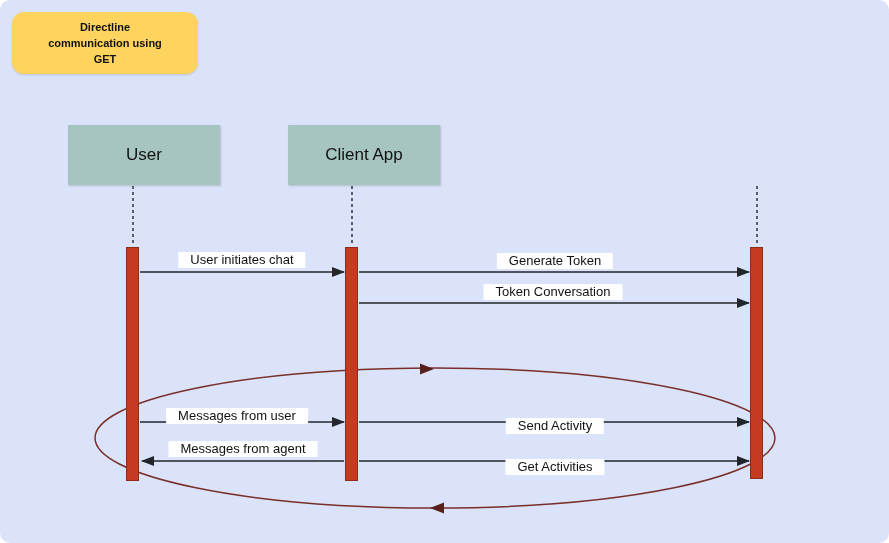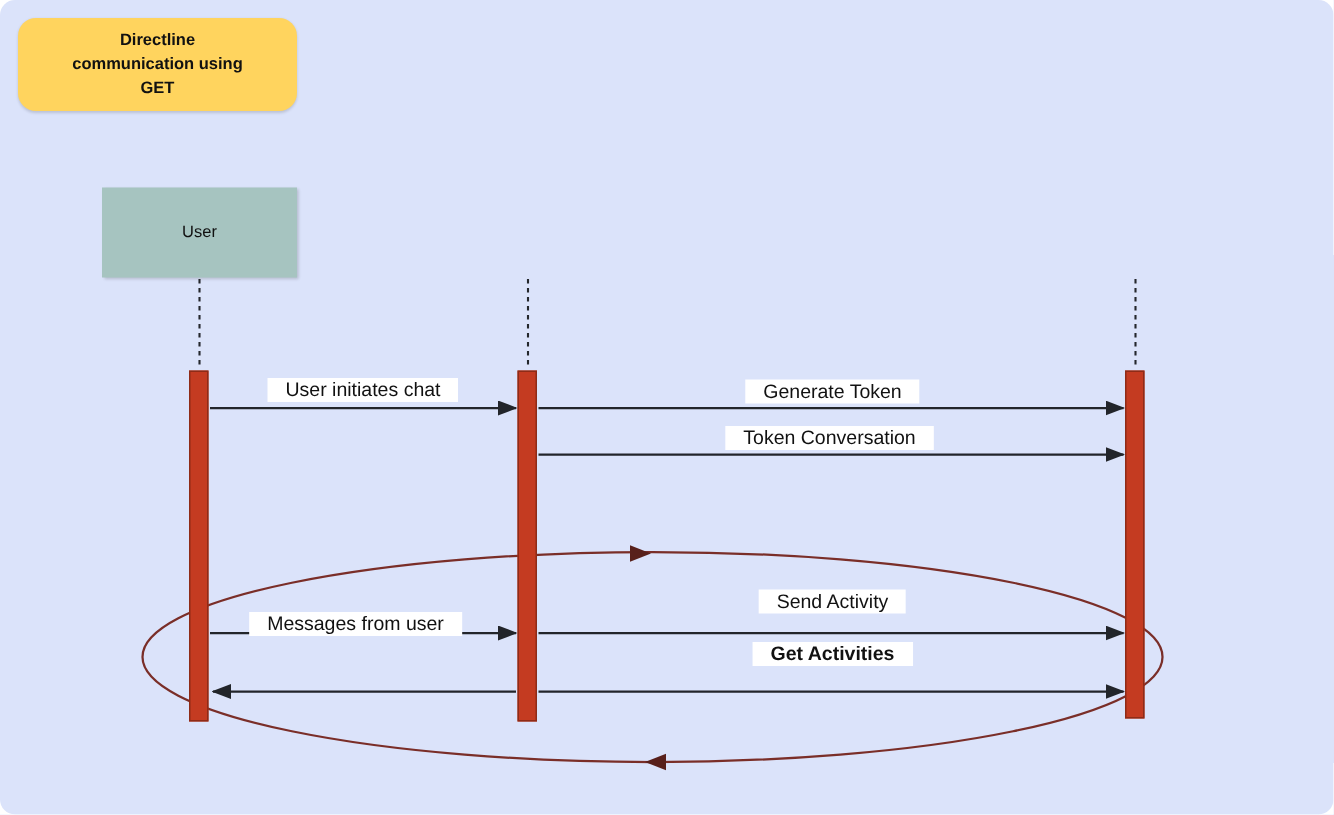--- a/index.html
+++ b/index.html
@@ -23,24 +23,24 @@
     position:absolute;left:12px;top:12px;width:186px;height:62px;
     background:var(--title_box);border-radius:12px;
     display:flex;align-items:center;justify-content:center;
     box-shadow:0 1px 2px rgba(0,0,0,0.15);
   }
   .title-box .title-text{
     width:132px;text-align:center;font-weight:bold;font-size:11px;
     line-height:16px;color:var(--text);
   }
   .actor-box{
-    position:absolute;top:125px;width:130px;height:60px;
+    position:absolute;top:125px;width:152px;height:60px;
     background:var(--actor_box);
     display:flex;align-items:center;justify-content:center;
-    font-size:11px;color:var(--text);
+    font-size:17px;color:var(--text);
     box-shadow:1px 1px 2px rgba(0,0,0,0.18);
   }
   .actor-user{left:68px;}
   .actor-client{left:288px;}
   .actor-api{left:692px;}
   .lines-layer{position:absolute;left:0;top:0;z-index:1;}
   .activation-bar{
     position:absolute;width:11px;
     background:var(--activation_fill);
     border:1.5px solid var(--activation_border);
@@ -85,25 +85,29 @@
     <line x1="359" y1="461" x2="749" y2="461" stroke="#22252a" stroke-width="1.5" marker-end="url(#arrowhead)"></line>
   </svg>
 
   <div class="title-box">
     <div class="title-text">Directline communication using GET</div>
   </div>
 
   <div class="actor-box actor-user">
     <span>User</span>
   </div>
+  <div class="actor-box actor-client">
+    <span>Client App</span>
+  </div>
 
   <div class="activation-bar bar-user"></div>
   <div class="activation-bar bar-client"></div>
   <div class="activation-bar bar-api"></div>
 
   <div class="msg-label" style="left:242px;top:252px;">User initiates chat</div>
   <div class="msg-label" style="left:555px;top:253px;text-align:center;">Generate Token</div>
   <div class="msg-label" style="left:553px;top:284px;">Token Conversation</div>
   <div class="msg-label" style="left:237px;top:408px;">Messages from user</div>
-  <div class="msg-label" style="left:555px;top:393px;">Send Activity</div>
-  <div class="msg-label" style="left:555px;top:428px;font-weight:bold;">Get Activities</div>
+  <div class="msg-label" style="left:555px;top:418px;">Send Activity</div>
+  <div class="msg-label" style="left:243px;top:441px;">Messages from agent</div>
+  <div class="msg-label" style="left:555px;top:459px;">Get Activities</div>
 
 </div>
 
 </body></html>

